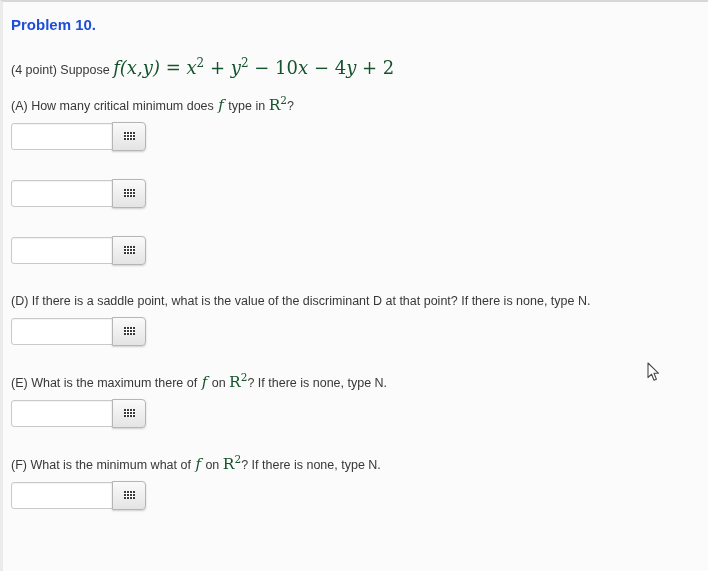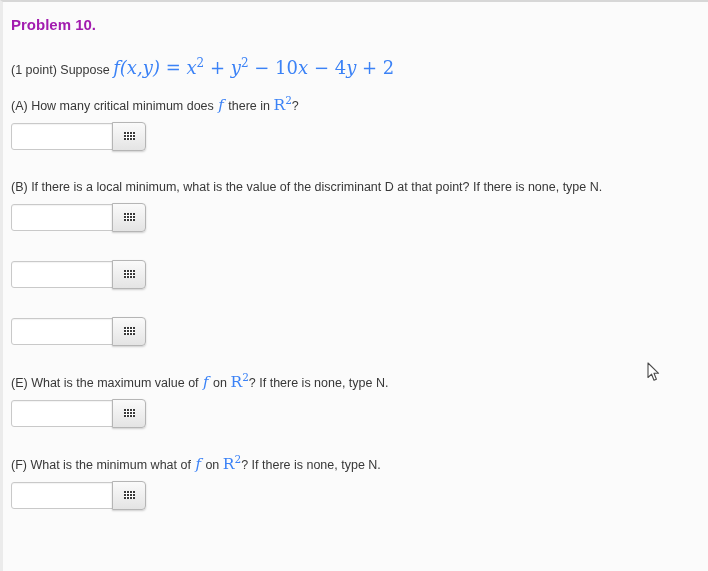--- a/index.html
+++ b/index.html
@@ -13,26 +13,26 @@
     position: relative;
     font-family: "Liberation Sans", sans-serif;
     color: #383838;
     font-size: 12.5px;
   }
   .content { padding: 12px 10px 0 8px; }
 
   .title {
     font-size: 15px;
     font-weight: bold;
-    color: #a21caf;
+    color: #1d4ed8;
     margin: 2px 0 23px 0;
   }
 
   
-  .mjx  { font-family: "DejaVu Serif", serif; color: #3b82f6; }
+  .mjx  { font-family: "DejaVu Serif", serif; color: #14532d; }
   .it   { font-style: italic; }
   .mbf  { font-weight: normal; }
   .formula { font-size: 18px; white-space: nowrap; }
   .formula sup { font-size: 12px; line-height: 0; }
   .inline-f  { font-size: 15px; padding: 0 1px; }
   .R2   { font-size: 15.5px; }
   .R2 sup { font-size: 10.5px; line-height: 0; }
 
   .intro { margin-bottom: 14px; line-height: 24px; }
 
@@ -87,35 +87,25 @@
   }
 </style>
 </head>
 <body>
 
 <div class="content">
 
   <div class="title">Problem 10.</div>
 
   <div class="intro">
-    <span>(1 point) Suppose </span><span class="mjx formula"><span class="it">f(x,y)</span><span> = </span><span class="it">x</span><sup>2</sup><span> + </span><span class="it">y</span><sup>2</sup><span> − 10</span><span class="it">x</span><span> − 4</span><span class="it">y</span><span> + 2</span></span>
+    <span>(4 point) Suppose </span><span class="mjx formula"><span class="it">f(x,y)</span><span> = </span><span class="it">x</span><sup>2</sup><span> + </span><span class="it">y</span><sup>2</sup><span> − 10</span><span class="it">x</span><span> − 4</span><span class="it">y</span><span> + 2</span></span>
   </div>
 
   <div class="q">
-    <div class="q-label"><span>(A) How many critical minimum does </span><span class="mjx it inline-f">f</span><span> there in </span><span class="mjx mbf R2"><span>R</span><sup>2</sup></span><span>?</span></div>
-    <div class="input-group">
-      <input type="text" class="ans" value="" style="">
-      <button class="eq-btn">
-          <span class="keypad"></span>
-        </button>
-    </div>
-  </div>
-
-  <div class="q">
-    <div class="q-label">(B) If there is a local minimum, what is the value of the discriminant D at that point? If there is none, type N.</div>
+    <div class="q-label"><span>(A) How many critical minimum does </span><span class="mjx it inline-f">f</span><span> type in </span><span class="mjx mbf R2"><span>R</span><sup>2</sup></span><span>?</span></div>
     <div class="input-group">
       <input type="text" class="ans" value="" style="">
       <button class="eq-btn">
           <span class="keypad"></span>
         </button>
     </div>
   </div>
 
   <div class="q">
     <div class="input-group">
@@ -129,21 +119,31 @@
   <div class="q">
     <div class="input-group">
       <input type="text" class="ans" value="" style="">
       <button class="eq-btn">
           <span class="keypad"></span>
         </button>
     </div>
   </div>
 
   <div class="q">
-    <div class="q-label"><span>(E) What is the maximum value of </span><span class="mjx it inline-f">f</span><span> on </span><span class="mjx mbf R2"><span>R</span><sup>2</sup></span><span>? If there is none, type N.</span></div>
+    <div class="q-label">(D) If there is a saddle point, what is the value of the discriminant D at that point? If there is none, type N.</div>
+    <div class="input-group">
+      <input type="text" class="ans" value="" style="">
+      <button class="eq-btn">
+          <span class="keypad"></span>
+        </button>
+    </div>
+  </div>
+
+  <div class="q">
+    <div class="q-label"><span>(E) What is the maximum there of </span><span class="mjx it inline-f">f</span><span> on </span><span class="mjx mbf R2"><span>R</span><sup>2</sup></span><span>? If there is none, type N.</span></div>
     <div class="input-group">
       <input type="text" class="ans" value="" style="">
       <button class="eq-btn">
           <span class="keypad"></span>
         </button>
     </div>
   </div>
 
   <div class="q">
     <div class="q-label"><span>(F) What is the minimum what of </span><span class="mjx it inline-f">f</span><span> on </span><span class="mjx mbf R2"><span>R</span><sup>2</sup></span><span>? If there is none, type N.</span></div>

